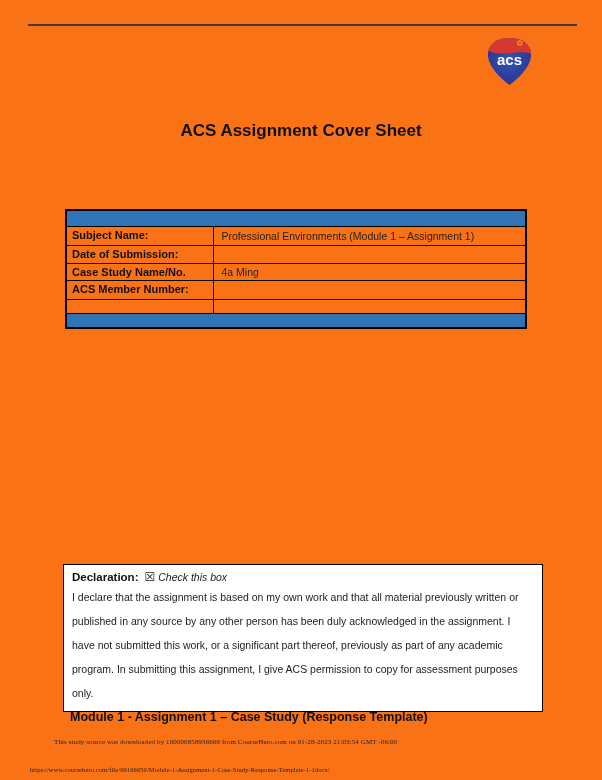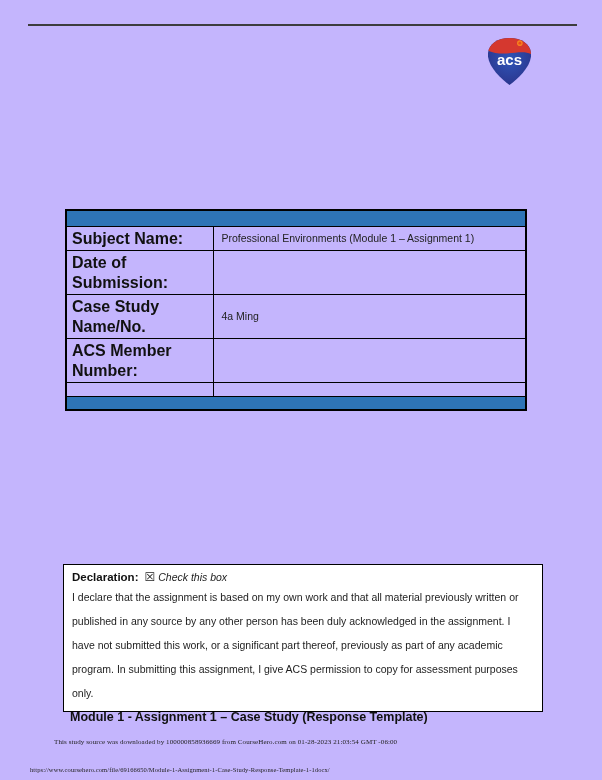--- a/index.html
+++ b/index.html
@@ -6,21 +6,21 @@
   html, body { background: #ffffff; }
   body {
     font-family: "Liberation Sans", sans-serif;
     color: #1a1a1a;
   }
   .page {
     position: relative;
     width: 602px;
     height: 780px;
     margin: 0 auto;
-    background: #c4b5fd;
+    background: #f97316;
     overflow: hidden;
   }
   .top-rule {
     position: absolute;
     left: 28px;
     top: 24px;
     width: 549px;
     height: 2px;
     background: #3d3d3d;
   }
@@ -59,21 +59,21 @@
   table.cover-table col.c-value { width: 313px; }
   tr.band td {
     background: #2E74B6;
     border-left: none;
     border-right: none;
     padding: 0;
   }
   tr.band-top td { height: 16px; }
   tr.band-bottom td { height: 14px; }
   td.lbl {
-    font-size: 16px;
+    font-size: 11px;
     font-weight: 700;
     color: #111111;
     padding: 2px 4px 1px 5px;
     vertical-align: top;
     line-height: 1.25;
   }
   td.val {
     font-size: 10.5px;
     color: #222222;
     padding: 2px 4px 1px 8px;
@@ -175,20 +175,21 @@
       <g clip-path="url(#pickClip)">
         <rect x="0" y="0" width="100" height="106" fill="url(#blueGrad)"></rect>
         <path d="M0,0 H100 V40 C78,22 38,48 0,28 Z" fill="#D5382F"></path>
         <circle cx="72" cy="14" r="6" fill="#F58220"></circle>
         <circle cx="72" cy="14" r="3" fill="#E94E1B"></circle>
       </g>
       <text x="50" y="60" text-anchor="middle" font-family="Liberation Sans, sans-serif" font-size="32" font-weight="bold" fill="#ffffff">acs</text>
     </svg>
   </div>
 
+  <h1 class="title">ACS Assignment Cover Sheet</h1>
 
   <table class="cover-table">
     <colgroup>
         <col class="c-label">
         <col class="c-value">
       </colgroup>
     <tbody>
       <tr class="band band-top">
           <td colspan="2"></td>
         </tr>

